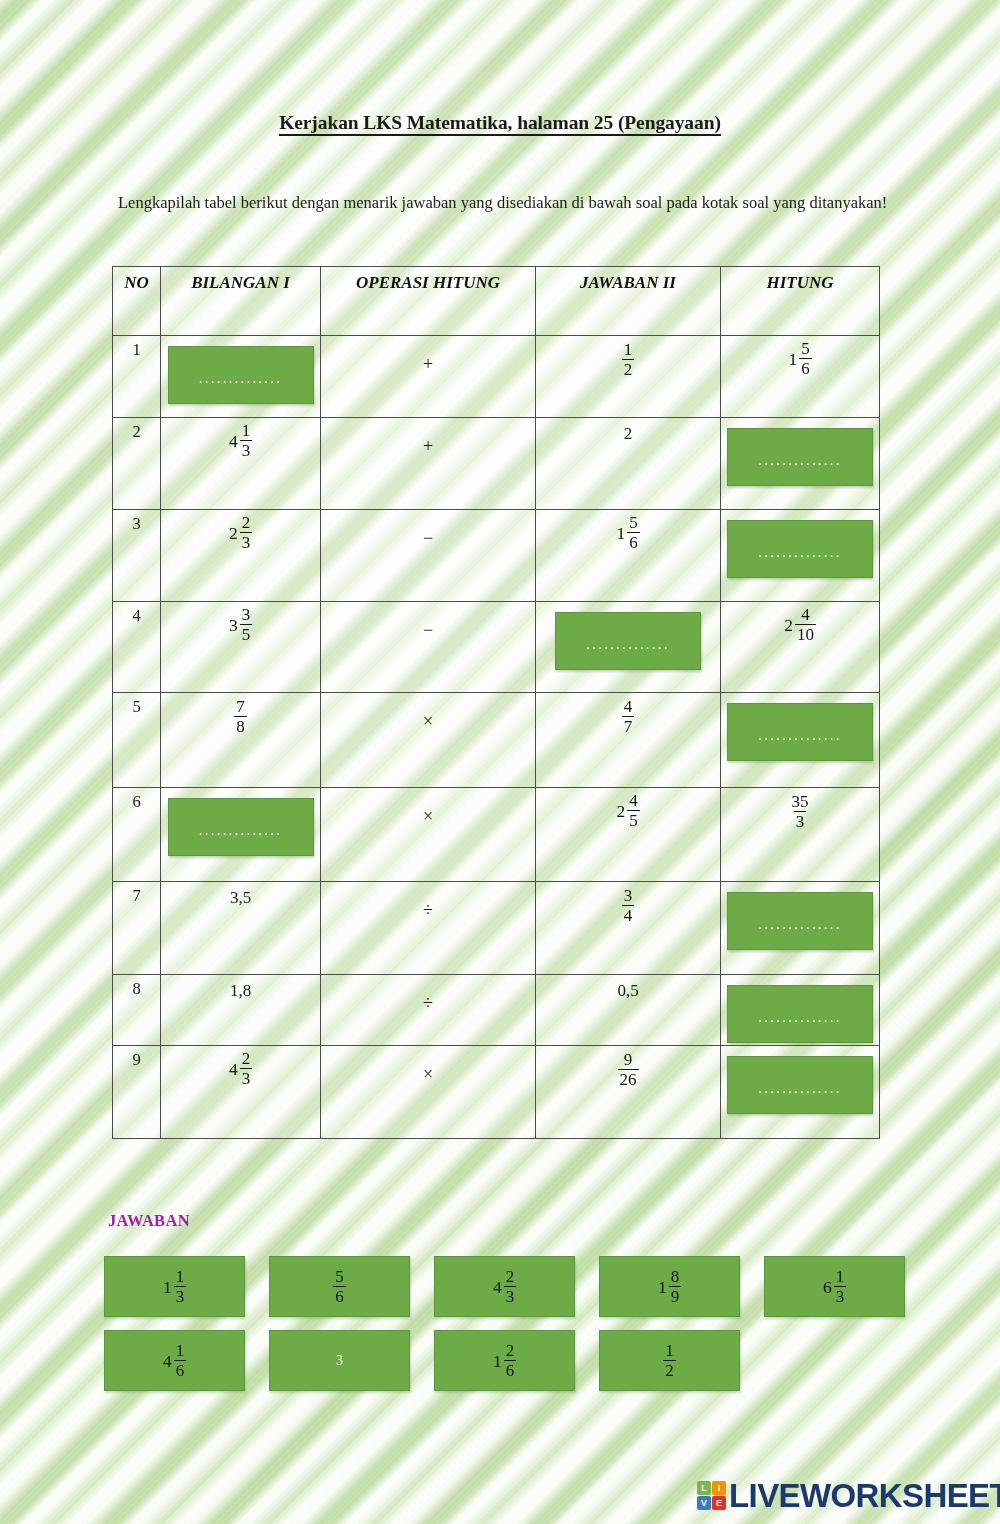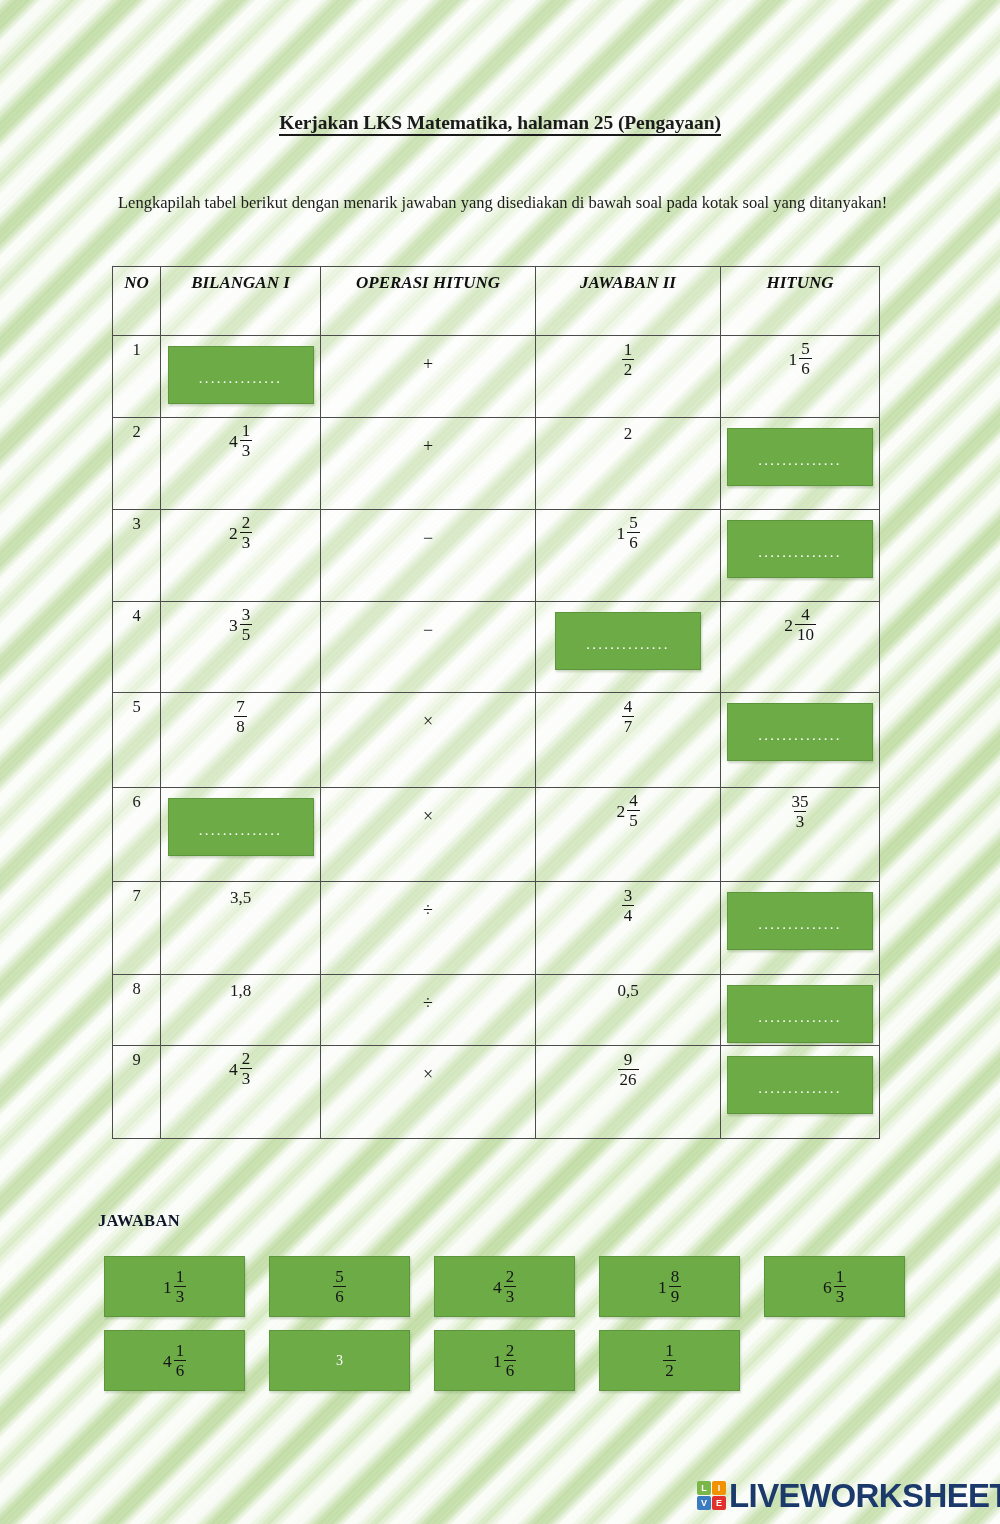--- a/index.html
+++ b/index.html
@@ -136,22 +136,22 @@
     position: absolute;
     left: 50%; transform: translateX(-50%);
     top: 8px;
     margin: 0;
     z-index: 4;
   }
 
   
   #jawaban-label {
     position: absolute;
-    left: 98px; top: 1211px;
-    font-size: 16.5px; font-weight: bold; color: #0f172a;
+    left: 108px; top: 1211px;
+    font-size: 16.5px; font-weight: bold; color: #a21caf;
     letter-spacing: 0.3px;
   }
   .answer-row { position: absolute; left: 104px; display: flex; gap: 24px; }
   #answer-row-1 { top: 1256px; }
   #answer-row-2 { top: 1330px; }
   .answer-box {
     width: 141px; height: 61px;
     background: #6cab46;
     border: 1px solid #5d953c;
     box-shadow: 1px 2px 2px rgba(90,120,70,0.25);

